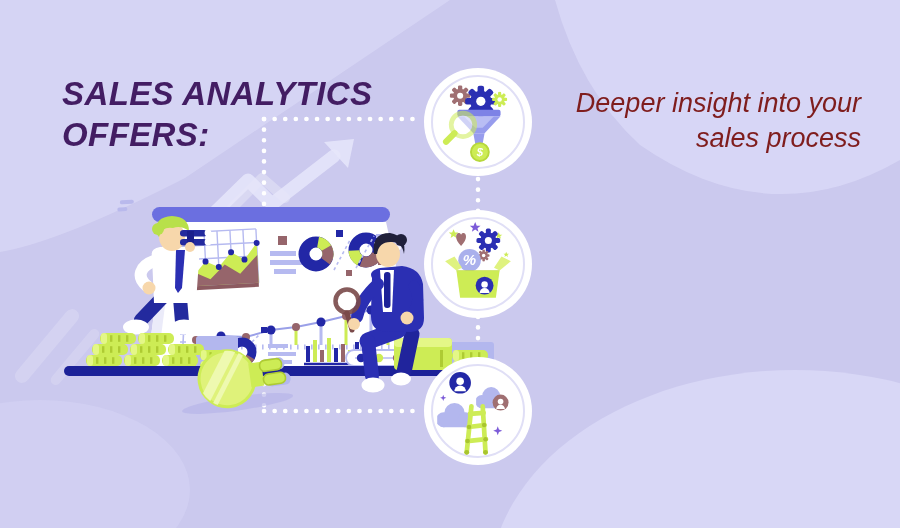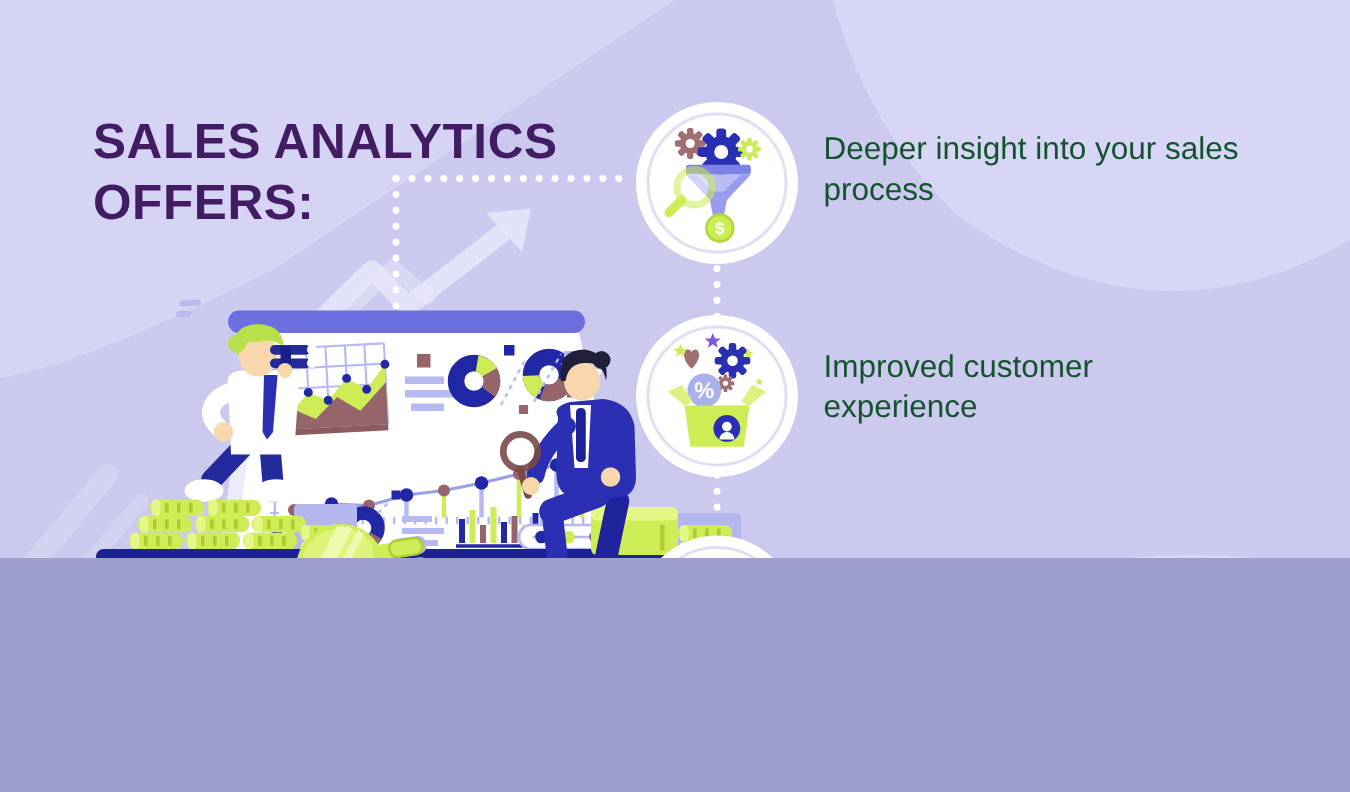--- a/index.html
+++ b/index.html
@@ -1,40 +1,41 @@
 <!DOCTYPE html>
 <html><head>
 <meta charset="utf-8">
 <style>
   html,body{margin:0;padding:0;background:#9f9fce;}
   .canvas{
-    position:relative;width:900px;height:372px;overflow:hidden;
+    position:relative;width:900px;height:528px;overflow:hidden;
     background:#cbc9ee;
     font-family:"Liberation Sans",sans-serif;
+    font-style:italic;
   }
   .bg-svg{position:absolute;inset:0;display:block;}
   .title{
     position:absolute;left:62px;top:52px;width:390px;
     font-size:33px;line-height:1.24;font-weight:800;letter-spacing:.4px;
     color:#431d63;
   }
   .bullet{
     position:absolute;width:108px;height:108px;border-radius:50%;
     background:#ffffff;display:flex;align-items:center;justify-content:center;
   }
   .bullet::before{
     content:"";position:absolute;inset:7px;border:2px solid #e0dff6;border-radius:50%;
   }
   .bullet svg{width:94px;height:94px;position:relative;}
   .b1{left:424px;top:68px}
   .b2{left:424px;top:210px}
   .b3{left:424px;top:357px}
   .item-text{
     position:absolute;left:549px;
-    font-size:21px;line-height:1.3;color:#14532d;
+    font-size:27px;line-height:1.3;color:#7f1d1d;text-align:right;
   }
   .t1{top:86px;width:312px}
   .t2{top:231px;width:262px}
   .t3{top:377px;width:252px}
 </style>
 </head>
 <body>
 
 <div class="canvas">
 
@@ -363,21 +364,20 @@
         <polygon points="73,57 85,47 75,42 67,54" fill="#dff27f"></polygon>
         <polygon points="27,57 73,57 66,67 34,67" fill="#a9c52f"></polygon>
         <polygon points="27,57 73,57 69,86 31,86" fill="#cdec55"></polygon>
       </g>
       <g>
         <circle cx="57" cy="73" r="9.5" fill="#2b2fb3"></circle>
         <use href="#person" x="-8" y="-8" width="16" height="16" transform="translate(57,74) scale(1.15)"></use>
       </g>
     </svg>
   </div>
-  <div class="item-text t2">Improved customer experience</div>
 
   <div class="bullet b3">
     <svg viewBox="0 0 100 100">
       <use href="#cloud" fill="#b3b7ee" x="-16" y="-14" width="32" height="24" transform="translate(25,57) scale(1.15)"></use>
       <use href="#cloud" fill="#b3b7ee" x="-16" y="-14" width="32" height="24" transform="translate(64,38) scale(1.0)"></use>
       <g stroke="#cdec55" stroke-width="5" stroke-linecap="round">
         <path d="M38 94 L43 45"></path>
         <path d="M58 94 L55 45"></path>
         <path d="M38.5 82 L58.5 80"></path>
         <path d="M40 67 L57 65"></path>

